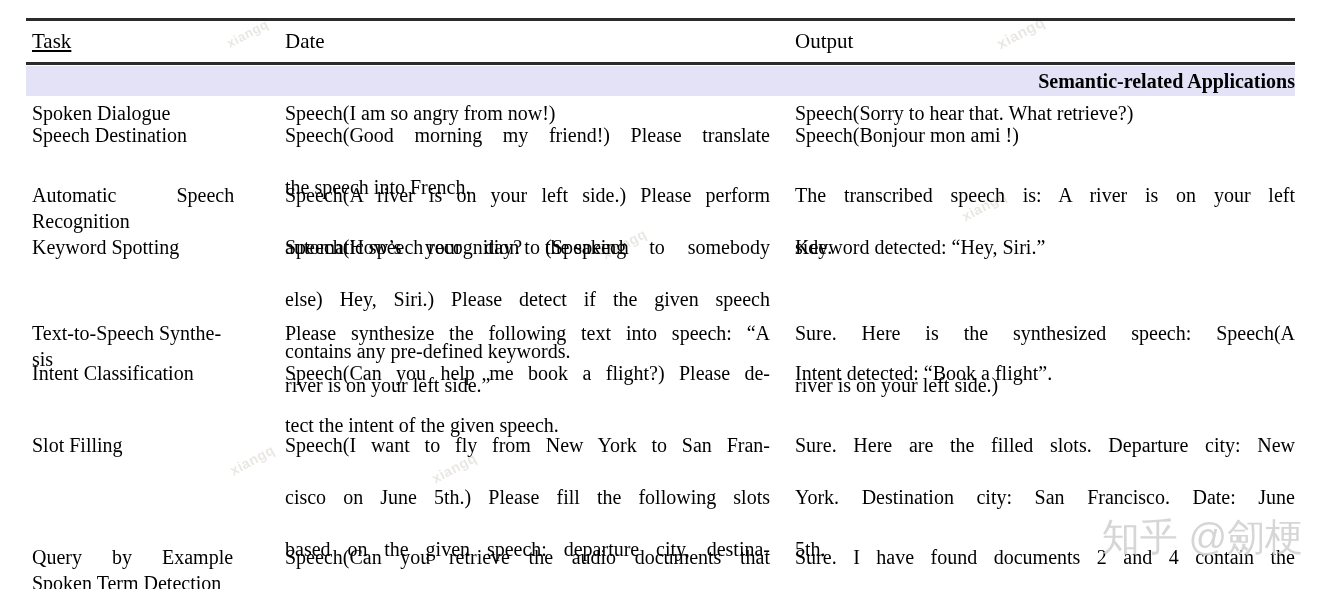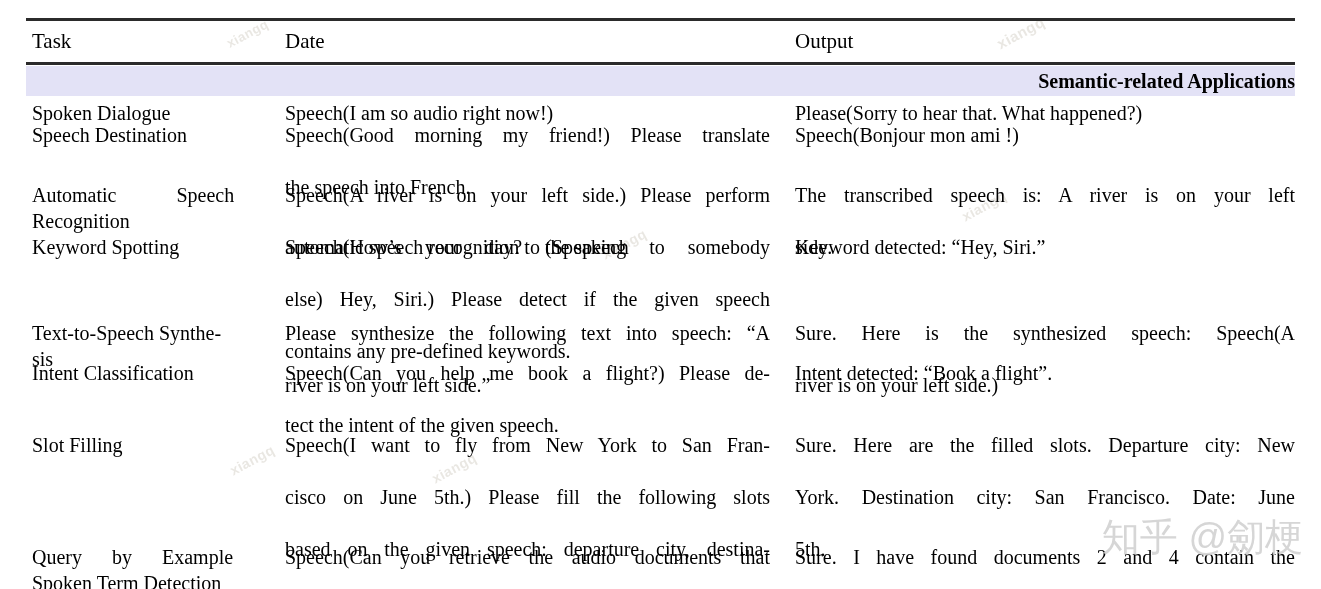--- a/index.html
+++ b/index.html
@@ -66,21 +66,21 @@
     background: #e3e2f6;
   }
 
   
   .hdr {
     position: absolute;
     top: 28px;
     font-size: 21px;
     line-height: 26px;
   }
-  .hdr.c-task   { left: 32px; }
+  .hdr.c-task   { left: 32px; text-decoration: underline; }
   .hdr.c-input  { left: 285px; }
   .hdr.c-output { left: 795px; }
 
   
   .section-title {
     position: absolute;
     left: 26px;
     top: 68px;
     width: 1269px;
     text-align: right;
@@ -153,24 +153,24 @@
   <div class="hdr c-output">Output</div>
 
   <div class="section-title">Semantic-related Applications</div>
 
   <div id="rows">
       <div class="row" style="top: 100px; height: 26px;">
         <div class="cell task">
           <span class="ln">Spoken Dialogue</span>
         </div>
         <div class="cell input">
-          <span class="ln">Speech(I am so audio right now!)</span>
-        </div>
-        <div class="cell output">
-          <span class="ln">Please(Sorry to hear that. What happened?)</span>
+          <span class="ln">Speech(I am so angry from now!)</span>
+        </div>
+        <div class="cell output">
+          <span class="ln">Speech(Sorry to hear that. What retrieve?)</span>
         </div>
       </div>
       <div class="row" style="top: 122px; height: 52px;">
         <div class="cell task">
           <span class="ln">Speech Destination</span>
         </div>
         <div class="cell input">
           <span class="ln just">Speech(Good morning my friend!) Please translate</span>
           <span class="ln">the speech into French.</span>
         </div>

